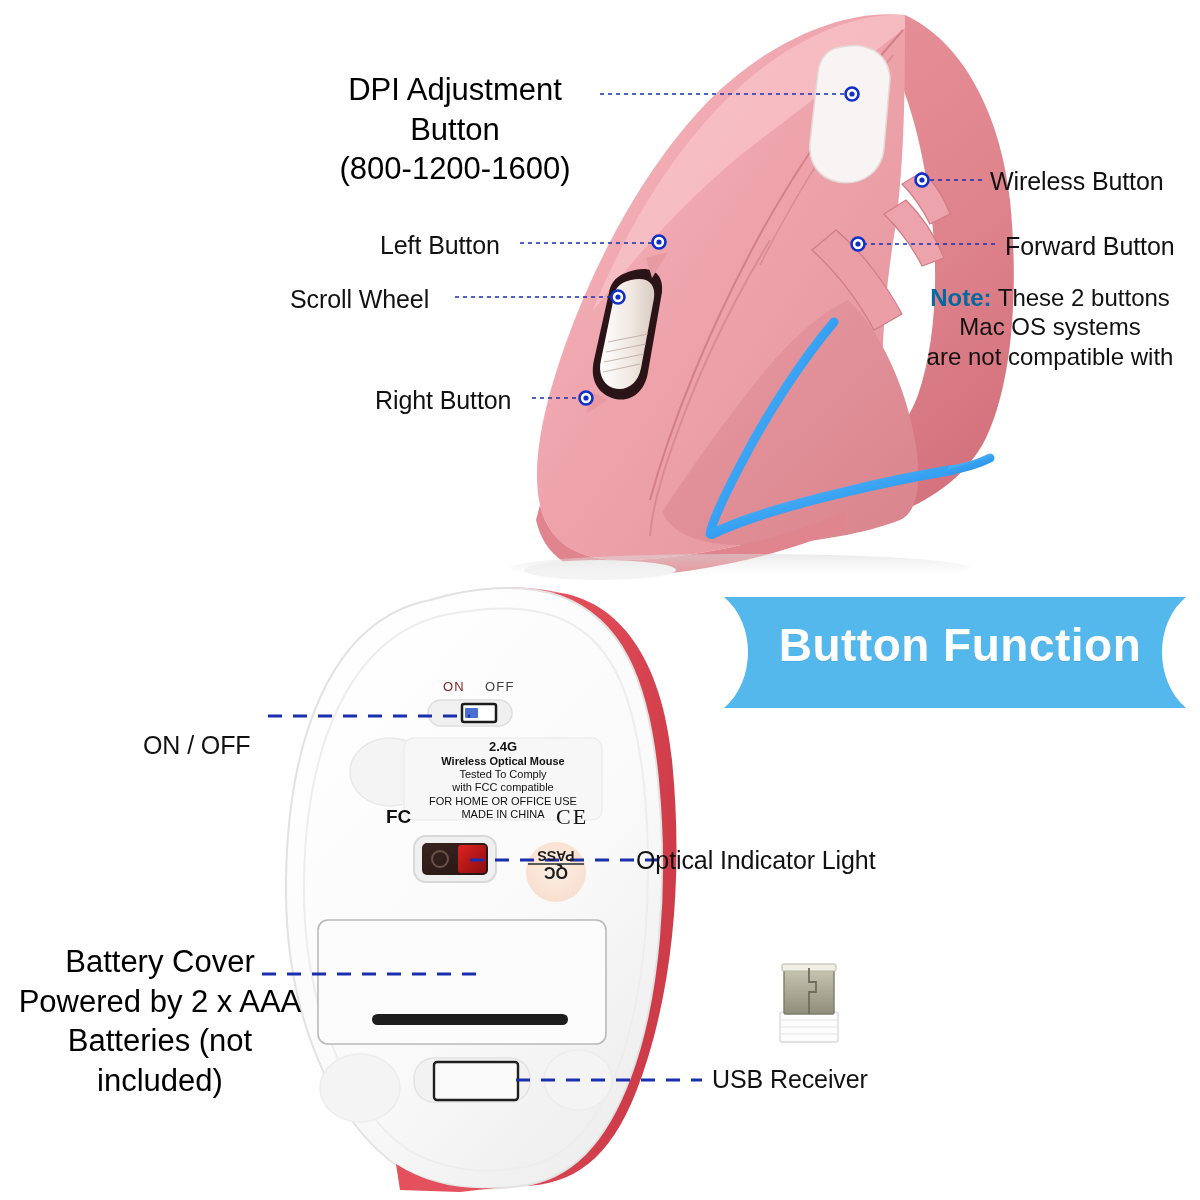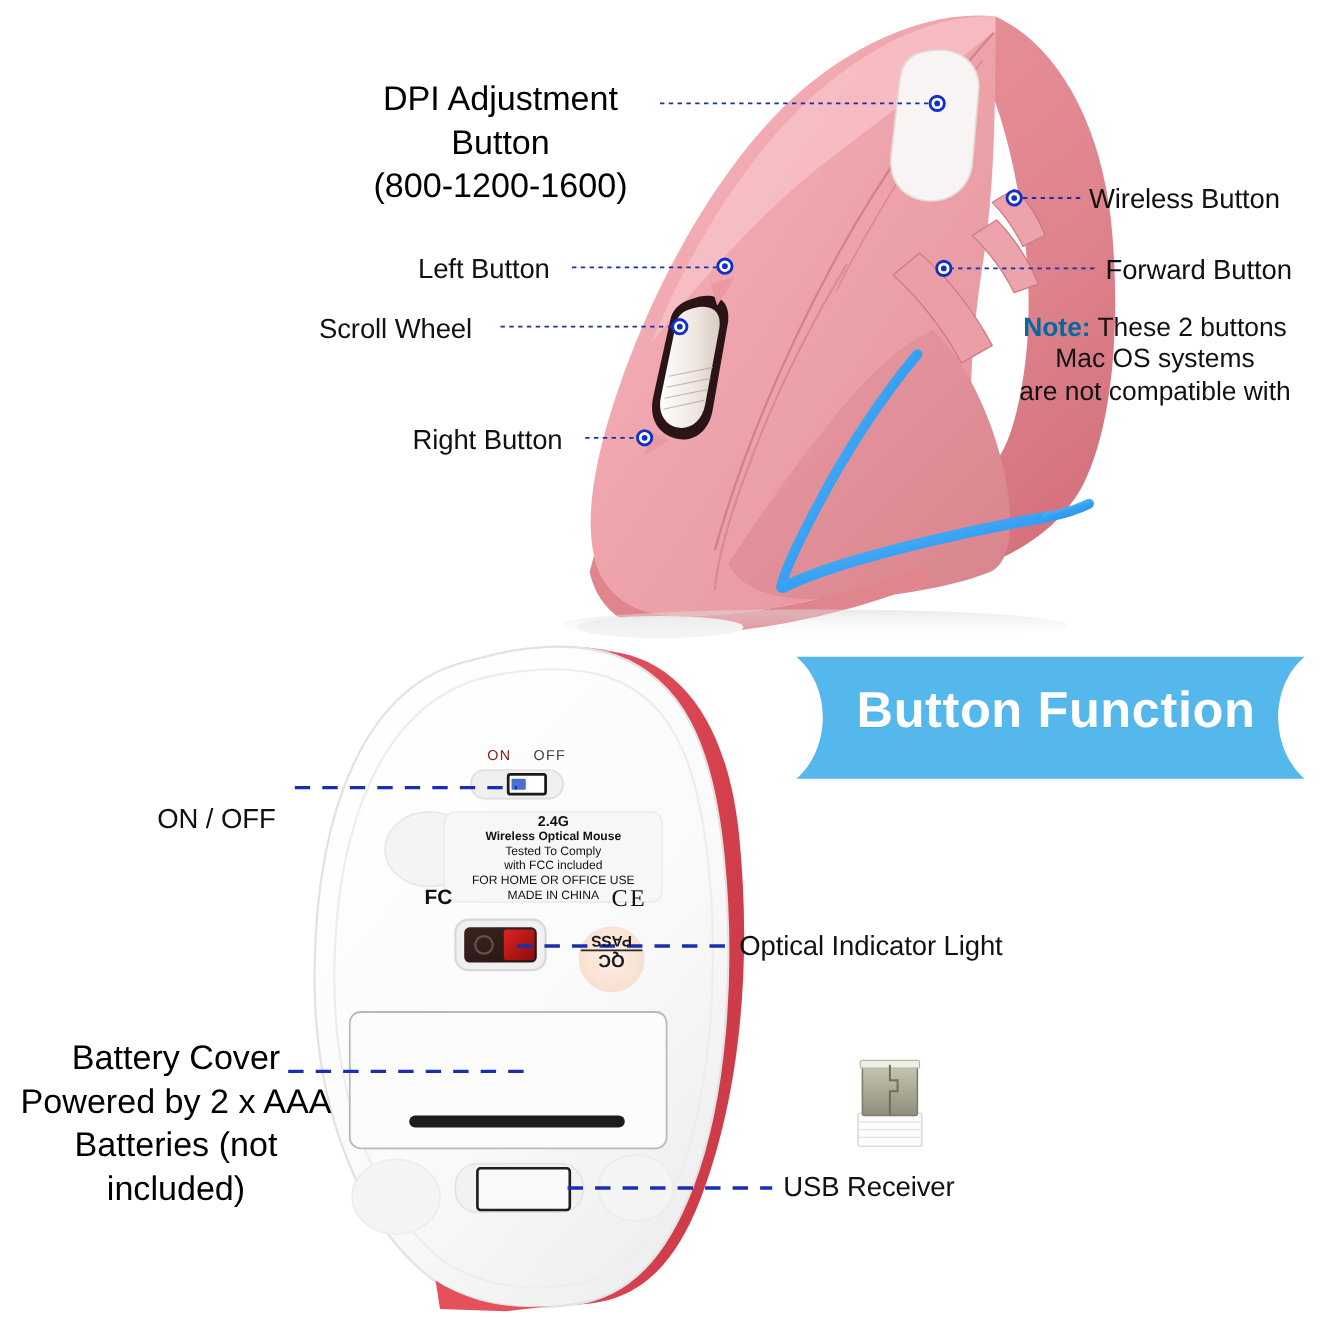--- a/index.html
+++ b/index.html
@@ -333,32 +333,32 @@
   <div class="banner-text">Button Function</div>
 
   <div class="lbl lbl-24" style="left:143px; top:703px;margin-top:28px;">ON / OFF</div>
 
   <div class="multi" style="left:10px; top:942px; width:300px;">
     <div>Battery Cover</div>
     <div>Powered by 2 x AAA</div>
     <div>Batteries (not included)</div>
   </div>
 
-  <div class="lbl lbl-24" style="left:672px; top:846px;">Optical Indicator Light</div>
+  <div class="lbl lbl-24" style="left:636px; top:846px;">Optical Indicator Light</div>
 
   <div class="lbl lbl-24" style="left:712px; top:1065px;">USB Receiver</div>
 
   <div style="position:absolute; left:443px; top:679px; font-size:13px; color:#7f1d1d; letter-spacing:1.2px; font-family:'Liberation Sans',sans-serif;">ON</div>
   <div style="position:absolute; left:485px; top:679px; font-size:13px; color:#404040; letter-spacing:1.2px; font-family:'Liberation Sans',sans-serif;">OFF</div>
 
   <div style="position:absolute; left:404px; top:740px; width:198px; text-align:center; color:#111; font-family:'Liberation Sans',sans-serif;">
     <div style="font-size:13px; font-weight:bold; line-height:1.15;">2.4G</div>
     <div style="font-size:11px; font-weight:bold; line-height:1.2;">Wireless Optical Mouse</div>
     <div style="font-size:11px; line-height:1.2;">Tested To Comply</div>
-    <div style="font-size:11px; line-height:1.2;">with FCC included</div>
+    <div style="font-size:11px; line-height:1.2;">with FCC compatible</div>
     <div style="font-size:11px; line-height:1.2;">FOR HOME OR OFFICE USE</div>
     <div style="font-size:11px; line-height:1.2;">MADE IN CHINA</div>
   </div>
 
   <div style="position:absolute; left:386px; top:806px; font-size:19px; font-weight:bold; color:#111; font-family:'Liberation Sans',sans-serif;">FC</div>
   <div style="position:absolute; left:556px; top:804px; font-size:22px; color:#111; letter-spacing:2px; font-family:'Liberation Serif',serif;">CE</div>
 
   <div style="position:absolute; left:526px; top:848px; width:60px; text-align:center; transform:rotate(180deg); font-family:'Liberation Sans',sans-serif; color:#1c1c1c;">
     <div style="font-size:16px; font-weight:bold; line-height:1.1;">QC</div>
     <div style="font-size:14px; font-weight:bold; line-height:1.1;">PASS</div>

